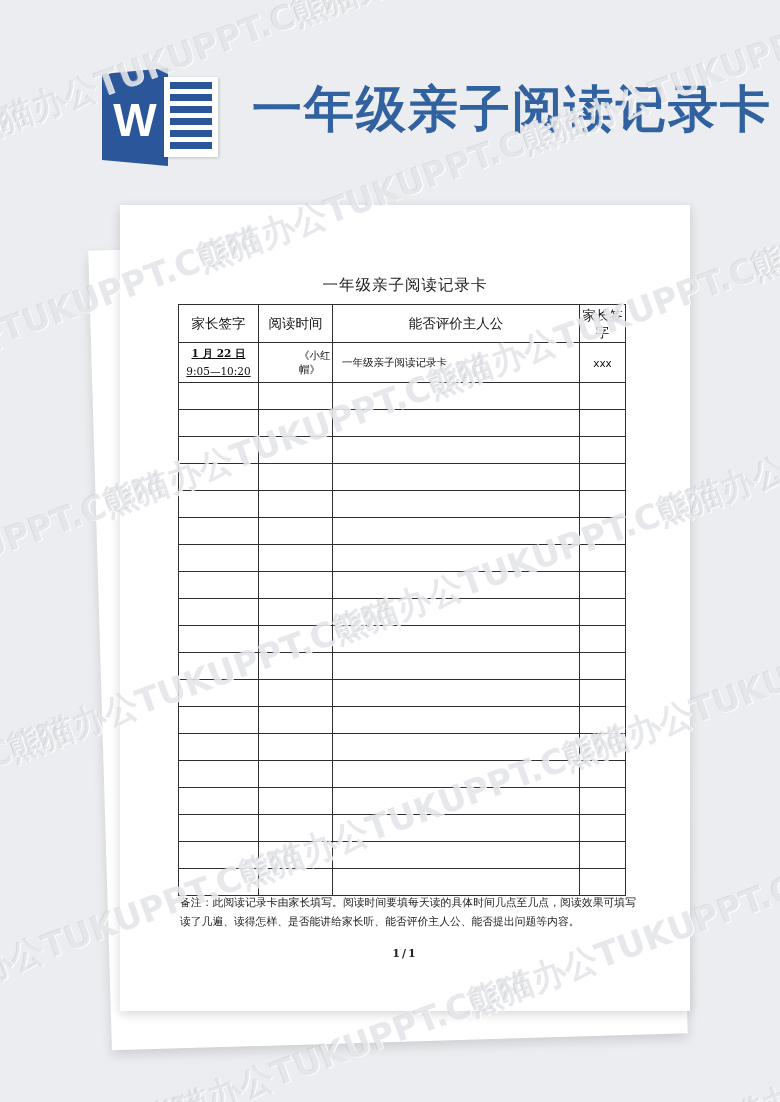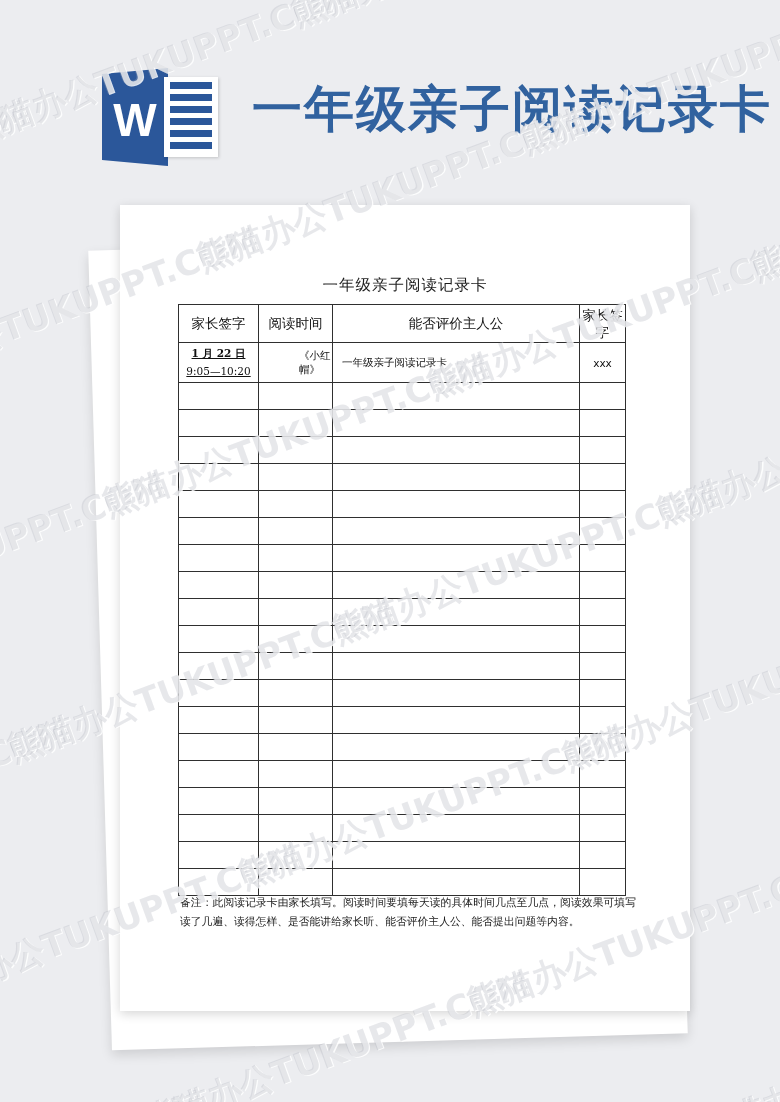--- a/index.html
+++ b/index.html
@@ -252,20 +252,21 @@
           <tr class="empty">
             <td></td>
             <td></td>
             <td></td>
             <td></td>
           </tr>
         </tbody>
     </table>
 
     <div class="doc-note">备注：此阅读记录卡由家长填写。阅读时间要填每天读的具体时间几点至几点，阅读效果可填写读了几遍、读得怎样、是否能讲给家长听、能否评价主人公、能否提出问题等内容。</div>
+    <div class="page-num">1/1</div>
   </div>
 
   <div class="wm-layer">
     <div class="wm-rot" id="wm-rot">
         <span style="left: 337px; top: 198px;">熊猫办公TUKUPPT.COM</span>
         <span style="left: 165px; top: 396px;">熊猫办公TUKUPPT.COM</span>
         <span style="left: 510px; top: 396px;">熊猫办公TUKUPPT.COM</span>
         <span style="left: 855px; top: 396px;">熊猫办公TUKUPPT.COM</span>
         <span style="left: 337px; top: 594px;">熊猫办公TUKUPPT.COM</span>
         <span style="left: 682px; top: 594px;">熊猫办公TUKUPPT.COM</span>

